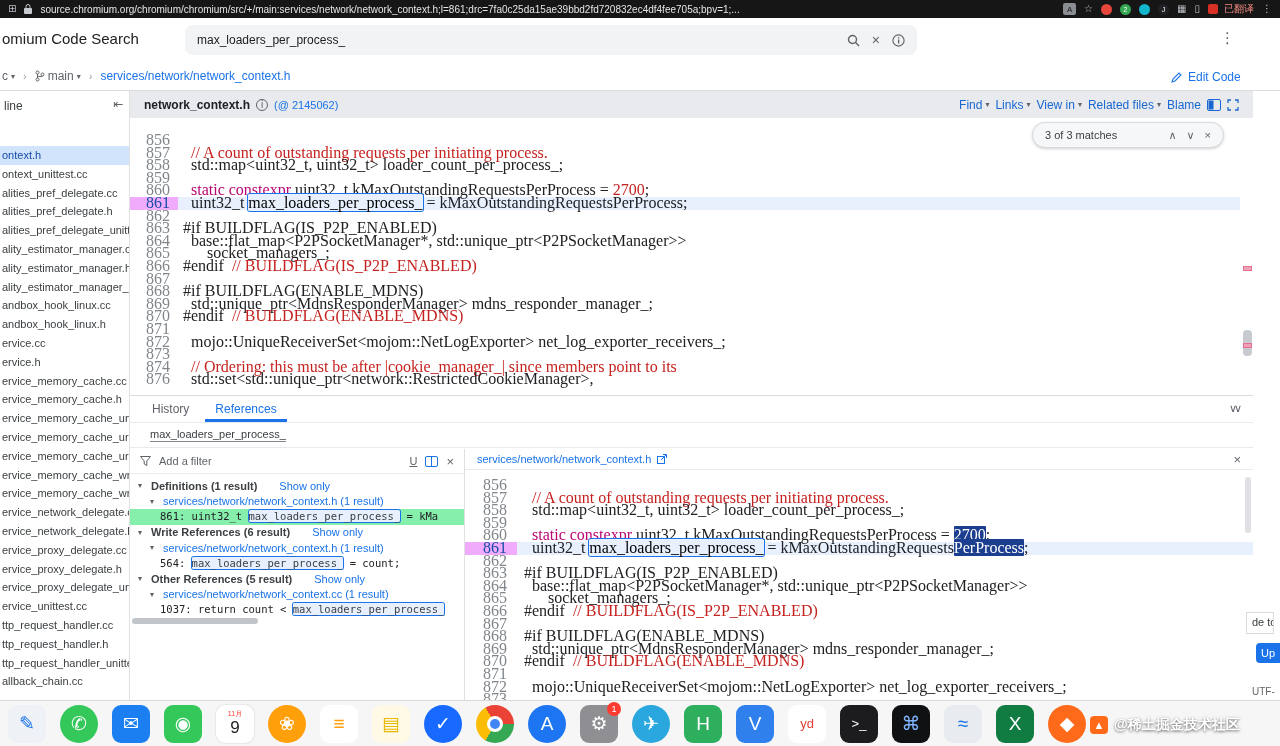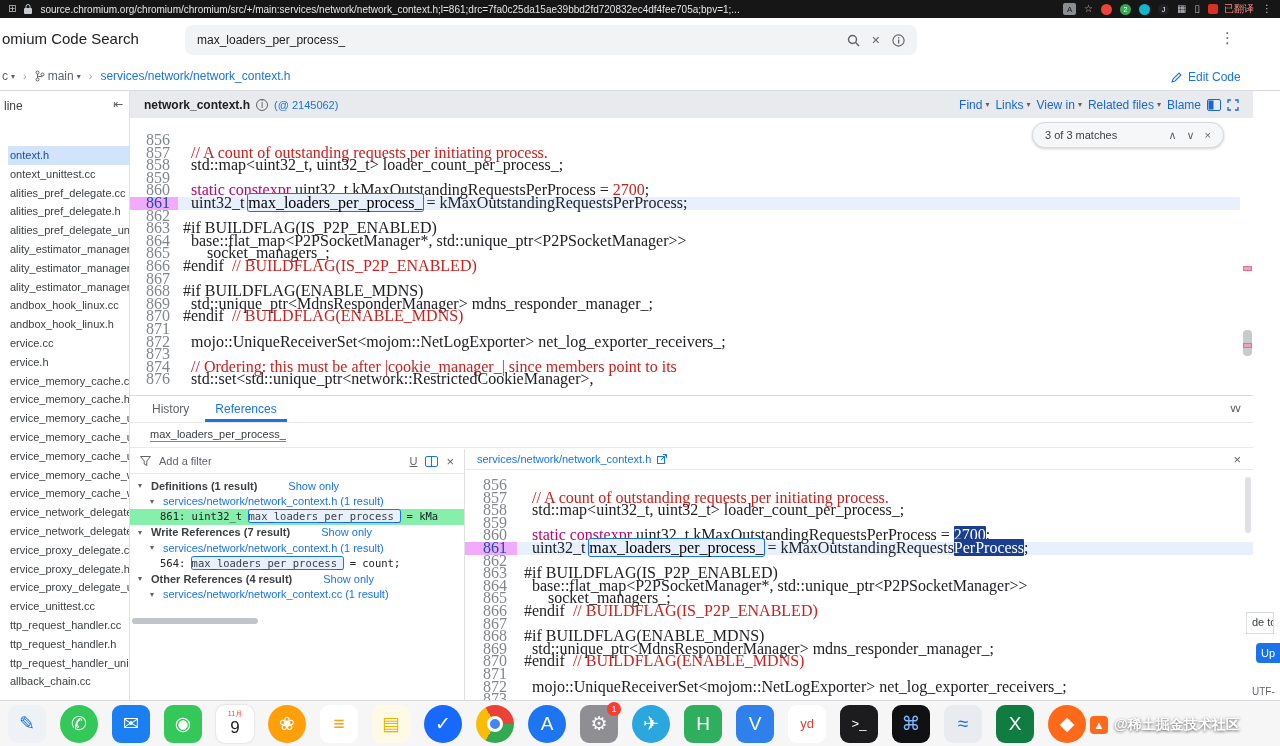--- a/index.html
+++ b/index.html
@@ -31,21 +31,21 @@
   .sep{color:#9aa0a6;font-size:11px}
   .crumb-path{color:#1a73e8;text-decoration:none}
   .dd{font-size:8px;color:#5f6368}
   .editcode{position:absolute;left:1163px;top:5px;display:flex;align-items:center;gap:6px;color:#1a73e8;font-size:12px;padding:3px 8px}
   .hdiv{position:absolute;left:0;top:90px;width:1280px;height:1px;background:#dadce0}
 
   
   .sidebar{position:absolute;left:0;top:91px;width:130px;height:609px;background:#fff;border-right:1px solid #e0e0e0;overflow:hidden}
   .side-head{position:absolute;left:4px;top:8px;font-size:12px;color:#3c4043}
   .side-collapse{position:absolute;right:6px;top:6px;font-size:12px;color:#5f6368}
-  .side-list{position:absolute;left:8px;top:55px;right:0}
+  .side-list{position:absolute;left:0;top:55px;right:0}
   .side-item{height:18.8px;line-height:18.8px;font-size:11px;color:#3c4043;padding-left:2px;white-space:nowrap;overflow:hidden}
   .side-item.sel{background:#d2e3fc;color:#174ea6}
 
   
   .fileheader{position:absolute;left:130px;top:91px;width:1123px;height:27px;background:#e8eaed;display:flex;align-items:center;padding:0 14px;font-size:12px;gap:6px}
   .fh-name{color:#202124;font-weight:bold}
   .fh-info{color:#5f6368;font-size:10px;border:1px solid #5f6368;border-radius:50%;width:12px;height:12px;display:flex;align-items:center;justify-content:center;line-height:1}
   .fh-rev{color:#1a73e8;font-size:11px;text-decoration:none}
   .fh-actions{margin-left:auto;display:flex;align-items:center;gap:6px}
   .fh-btn{color:#1967d2;display:flex;align-items:center;gap:3px;cursor:default;text-decoration:none}
@@ -82,21 +82,21 @@
   .queryrow span{font-size:11px;color:#3c4043;border-bottom:1px solid #80868b;padding-bottom:1px}
   .panes{position:absolute;left:0;top:53px;right:0;bottom:0;display:flex}
   .leftpane{flex:none;width:335px;border-right:1px solid #e0e0e0;position:relative;overflow:hidden}
   .filterrow{height:25px;border-bottom:1px solid #e8eaed;display:flex;align-items:center;padding:0 10px;gap:8px;font-size:11px;color:#5f6368}
   .fr-sp{flex:1}
   .fr-u{text-decoration:underline;color:#5f6368}
   .fr-x{font-size:13px;color:#5f6368}
   .sec-row{height:15.5px;display:flex;align-items:center;font-size:11px;color:#3c4043;padding-left:8px;gap:4px;white-space:nowrap}
   .sec-title{font-weight:bold}
   .caret{font-size:8px;color:#5f6368;width:9px;flex:none}
-  .show-only{color:#1a73e8;margin-left:27px}
+  .show-only{color:#1a73e8;margin-left:18px}
   .file-row{padding-left:20px}
   .file-row span{color:#1a73e8}
   .file-row .caret{color:#5f6368}
   .res-row{height:15.5px;line-height:15.5px;padding-left:30px;font-family:"DejaVu Sans Mono",monospace;font-size:10.5px;color:#3c4043;white-space:pre;overflow:hidden}
   .res-row.sel{background:#86efac}
   #results{padding-top:4px}
   .hscroll{position:absolute;left:2px;top:169px;width:126px;height:6px;background:#c1c4c9;border-radius:3px}
   .rightpane{flex:1;position:relative;overflow:hidden}
   .pv-head{height:21px;border-bottom:1px solid #e8eaed;display:flex;align-items:center;padding:0 12px;font-size:11px;gap:6px}
   .pv-file{color:#1a73e8;text-decoration:none}
@@ -331,37 +331,38 @@
               <span class="sec-title">Definitions (1 result)</span>
               <span class="show-only">Show only</span>
             </div>
             <div class="sec-row file-row">
               <span class="caret">▾</span>
               <span>services/network/network_context.h (1 result)</span>
             </div>
             <div class="res-row sel"><span class="seg-p">861: uint32_t </span><span class="seg-m">max_loaders_per_process_</span><span class="seg-p"> = kMa</span></div>
             <div class="sec-row">
               <span class="caret">▾</span>
-              <span class="sec-title">Write References (7 result)</span>
+              <span class="sec-title">Write References (6 result)</span>
               <span class="show-only">Show only</span>
             </div>
             <div class="sec-row file-row">
               <span class="caret">▾</span>
               <span>services/network/network_context.h (1 result)</span>
             </div>
             <div class="res-row"><span class="seg-p">564: </span><span class="seg-m">max_loaders_per_process_</span><span class="seg-p"> = count;</span></div>
             <div class="sec-row">
               <span class="caret">▾</span>
-              <span class="sec-title">Other References (4 result)</span>
+              <span class="sec-title">Other References (5 result)</span>
               <span class="show-only">Show only</span>
             </div>
             <div class="sec-row file-row">
               <span class="caret">▾</span>
               <span>services/network/network_context.cc (1 result)</span>
             </div>
+            <div class="res-row"><span class="seg-p">1037: return count &lt; </span><span class="seg-m">max_loaders_per_process_</span></div>
           </div>
         <div class="hscroll"></div>
       </div>
       <div class="rightpane">
         <div class="pv-head">
           <a class="pv-file">services/network/network_context.h</a>
           <svg width="10" height="10" viewBox="0 0 10 10">
               <rect x="0.5" y="2.5" width="7" height="7" fill="none" stroke="#1a73e8"></rect>
               <path d="M4 6 L9 1 M6 0.5 H9.5 V4" fill="none" stroke="#1a73e8"></path>
             </svg>

